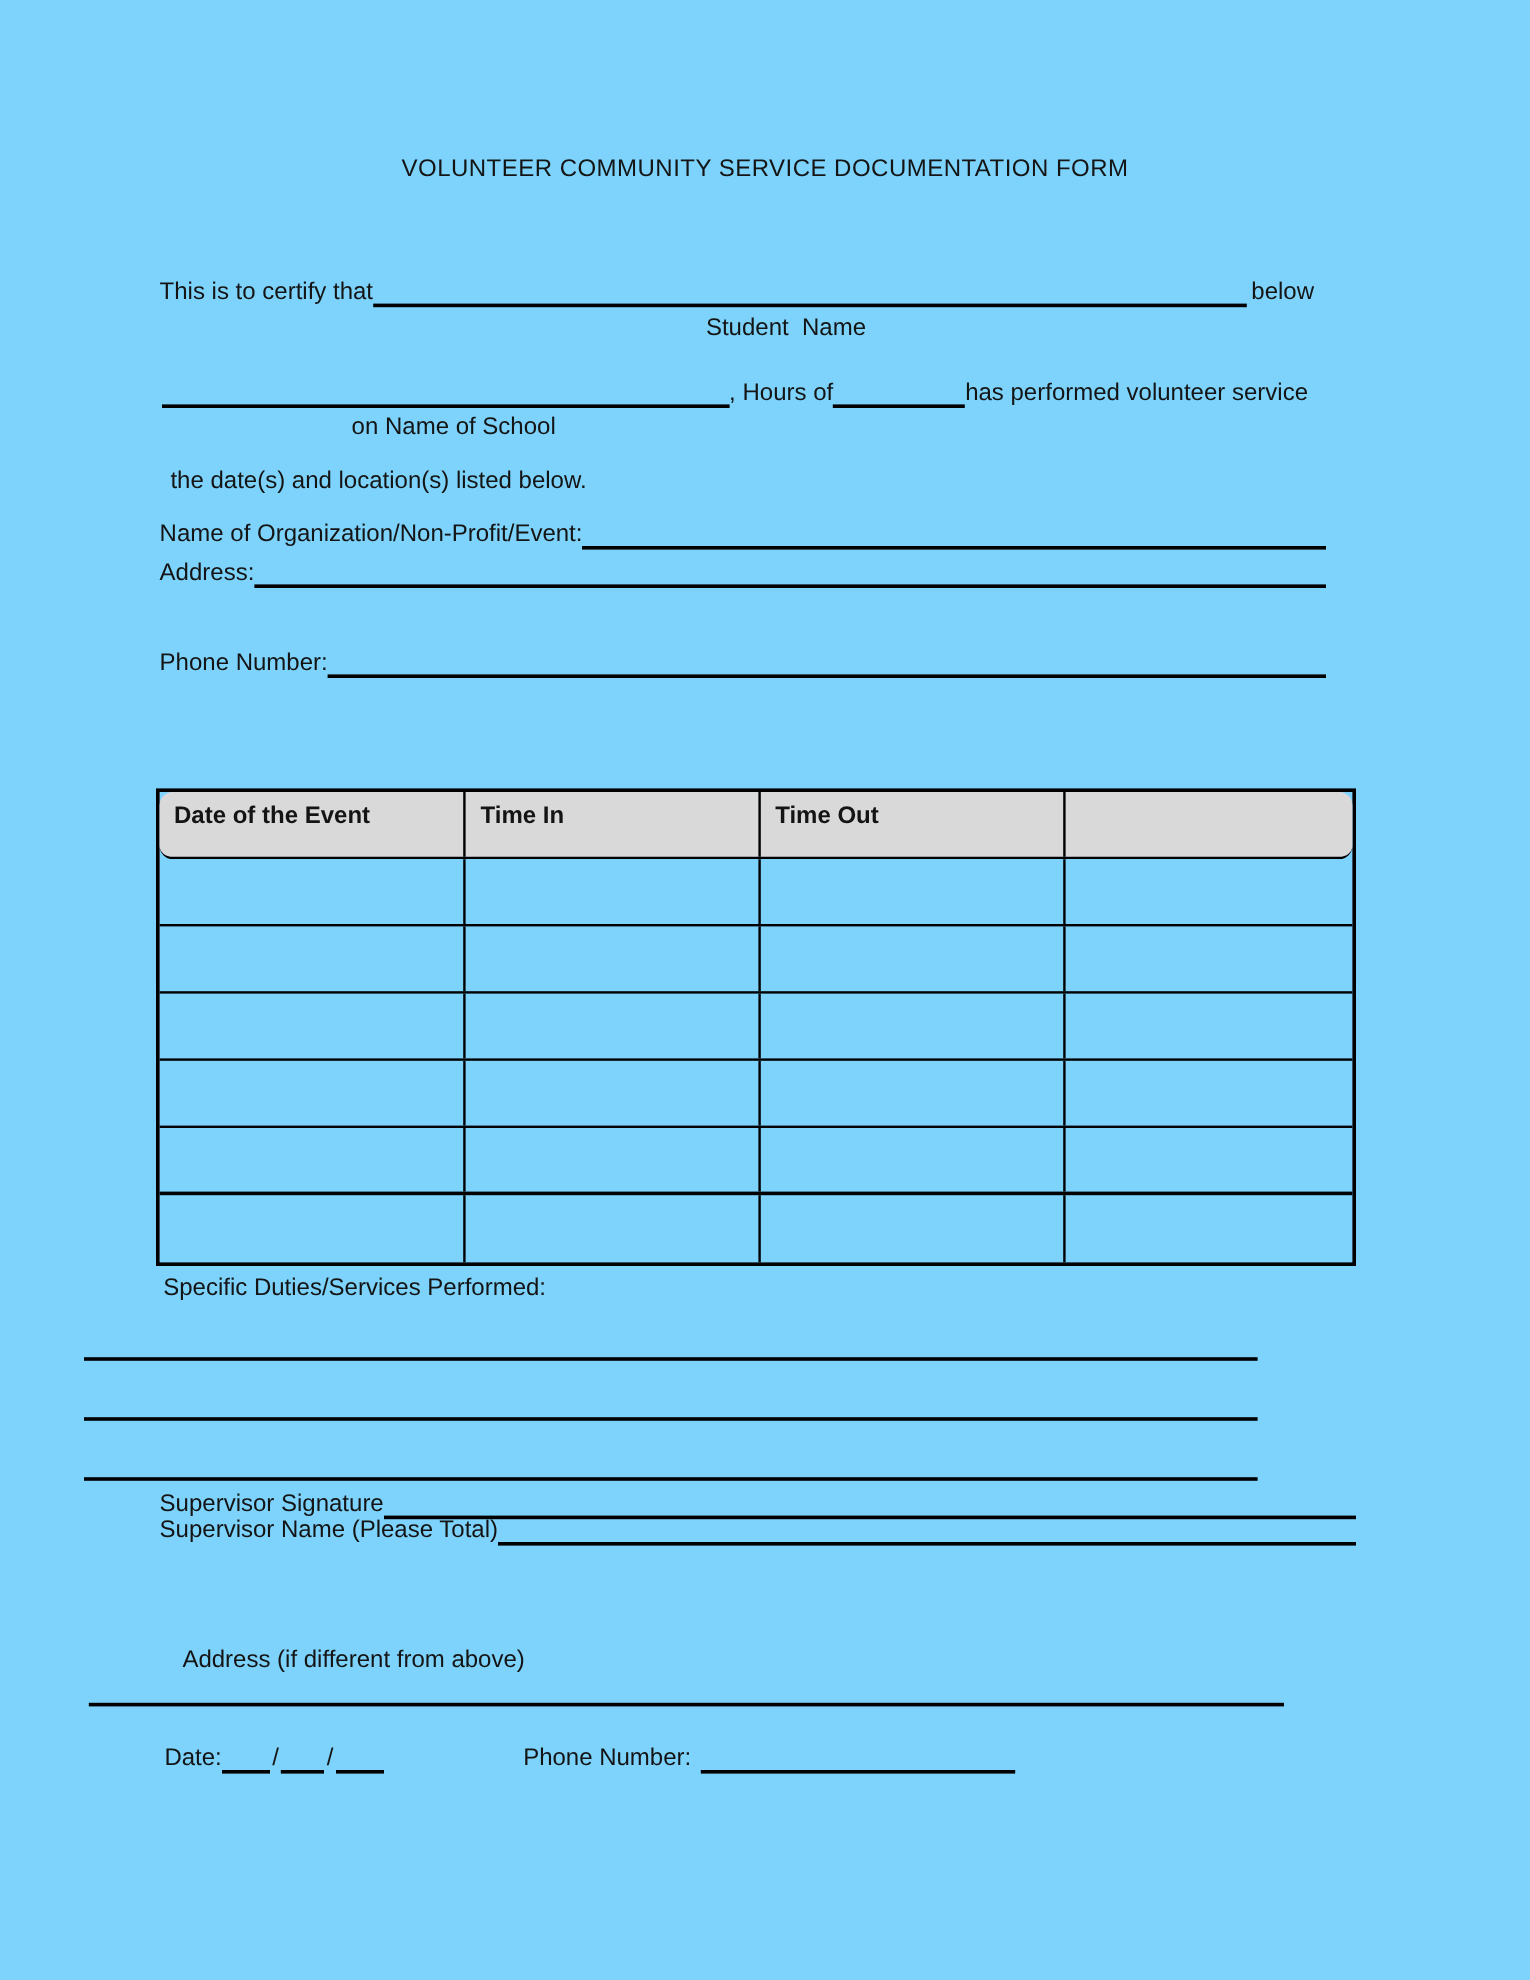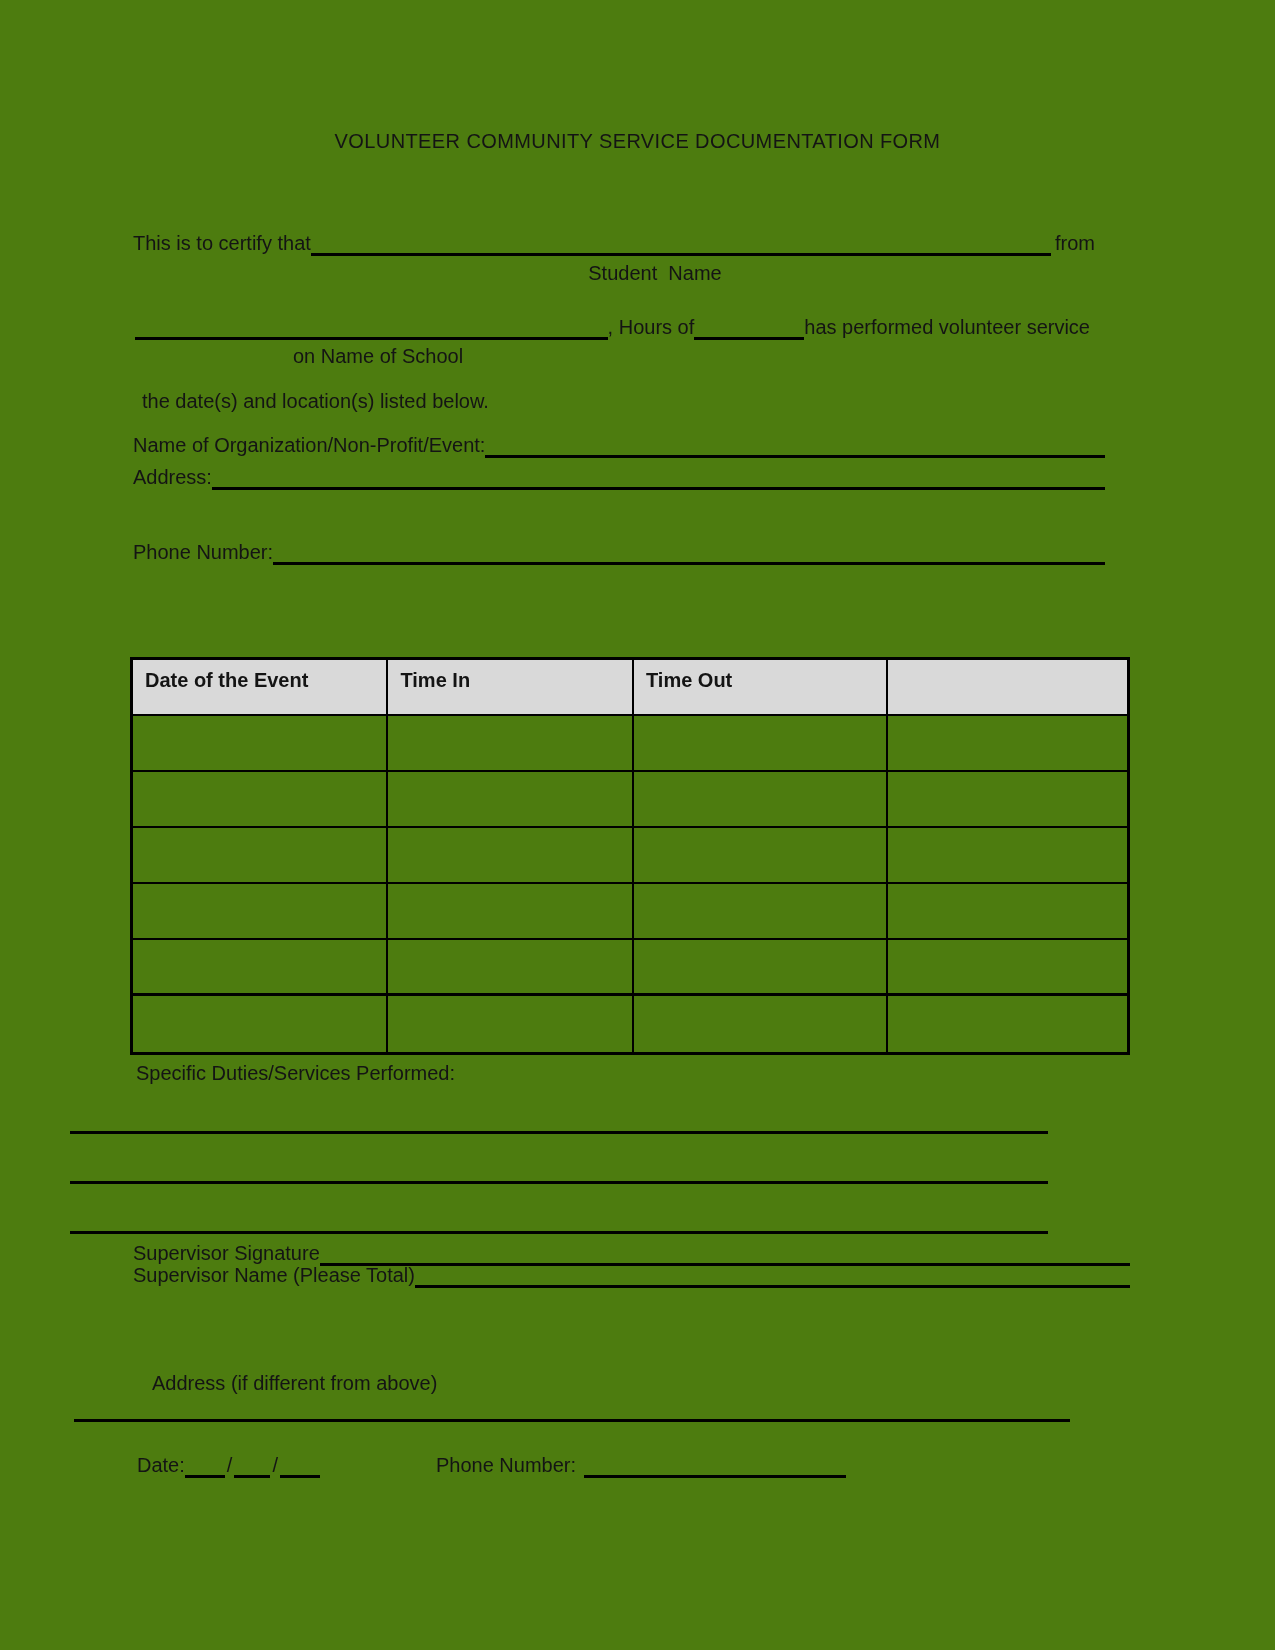--- a/index.html
+++ b/index.html
@@ -1,19 +1,19 @@
 <!DOCTYPE html>
 <html><head>
 <meta charset="utf-8">
 <style>
   html,body { margin:0; padding:0; background:#ffffff; }
   .page {
     position:relative;
     width:1275px; height:1650px;
-    background:#4d7c0f;
+    background:#7dd3fc;
     font-family:"Liberation Sans", sans-serif;
     color:var(--text,#141414);
     font-size:20px;
     line-height:26px;
     overflow:hidden;
   }
   .abs { position:absolute; }
   .row { display:flex; align-items:flex-end; }
   .fill { flex:1 1 auto; height:0; border-bottom:3px solid var(--line,#000); }
   .ulseg { height:0; border-bottom:3px solid var(--line,#000); flex:0 0 auto; }
@@ -32,21 +32,21 @@
   .school-caption { left:293px; top:343px; }
   .dates-line { left:142px; top:388px; }
 
   
   .org-row   { left:133px; width:972px; top:428px; height:30px; }
   .addr-row  { left:133px; width:972px; top:460px; height:30px;justify-content:flex-end; }
   .phone-row { left:133px; width:972px; top:535px; height:30px; }
 
   
   .table { left:130px; top:657px; width:1000px; border:3px solid var(--tborder,#000); box-sizing:border-box; }
-  .thead { display:flex; background:var(--hdr,#d9d9d9); height:56px; border-bottom:2px solid var(--tborder,#000); box-sizing:border-box; font-weight:bold; }
+  .thead { display:flex; background:var(--hdr,#d9d9d9); height:56px; border-bottom:2px solid var(--tborder,#000); box-sizing:border-box; font-weight:bold;border-radius:11px; }
   .th, .td { box-sizing:border-box; }
   .th { padding:7px 4px 0 12px; }
   .c0 { width:25.7%; border-right:2px solid var(--tborder,#000); }
   .c1 { width:24.7%; border-right:2px solid var(--tborder,#000); }
   .c2 { width:25.6%; border-right:2px solid var(--tborder,#000); }
   .c3 { width:24%; }
   .tr { display:flex; height:56px; border-bottom:2px solid var(--tborder,#000); box-sizing:border-box; }
   .tr:nth-child(5) { border-bottom-width:3px; }
   .tr:last-child { border-bottom:0; }
 
@@ -71,21 +71,21 @@
 </head>
 <body>
 
 <div class="page" style="--text: #141414; --line: #000000; --tborder: #000000; --hdr: #d9d9d9;">
 
   <div class="abs title">VOLUNTEER COMMUNITY SERVICE DOCUMENTATION FORM</div>
 
   <div class="abs row certify-row">
     <span>This is to certify that</span>
     <span class="fill"></span>
-    <span class="certify-suffix">from</span>
+    <span class="certify-suffix">below</span>
   </div>
 
   <div class="abs center pre student-caption">Student  Name</div>
 
   <div class="abs row class-row">
     <span class="fill"></span>
     <span>, Hours of</span>
     <span class="ulseg class-ul"></span>
     <span>has performed volunteer service</span>
   </div>

